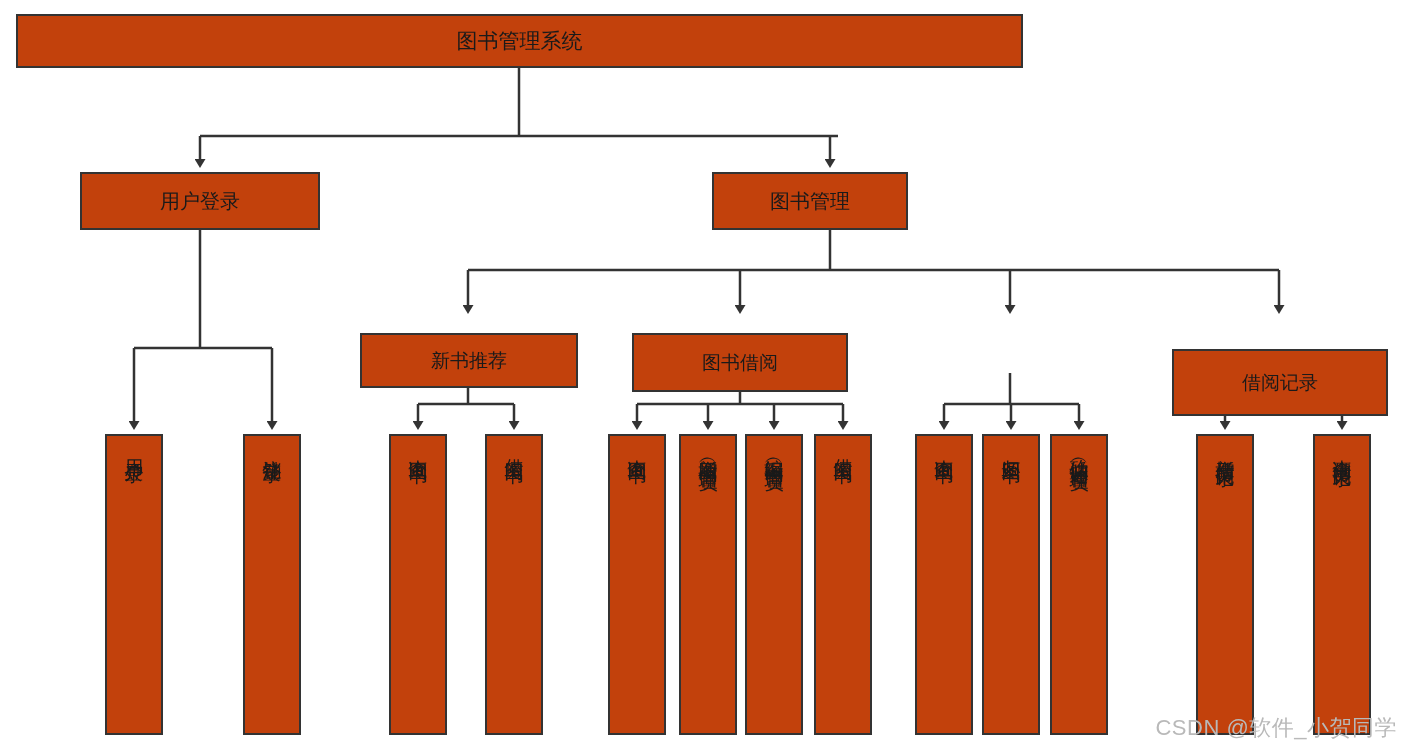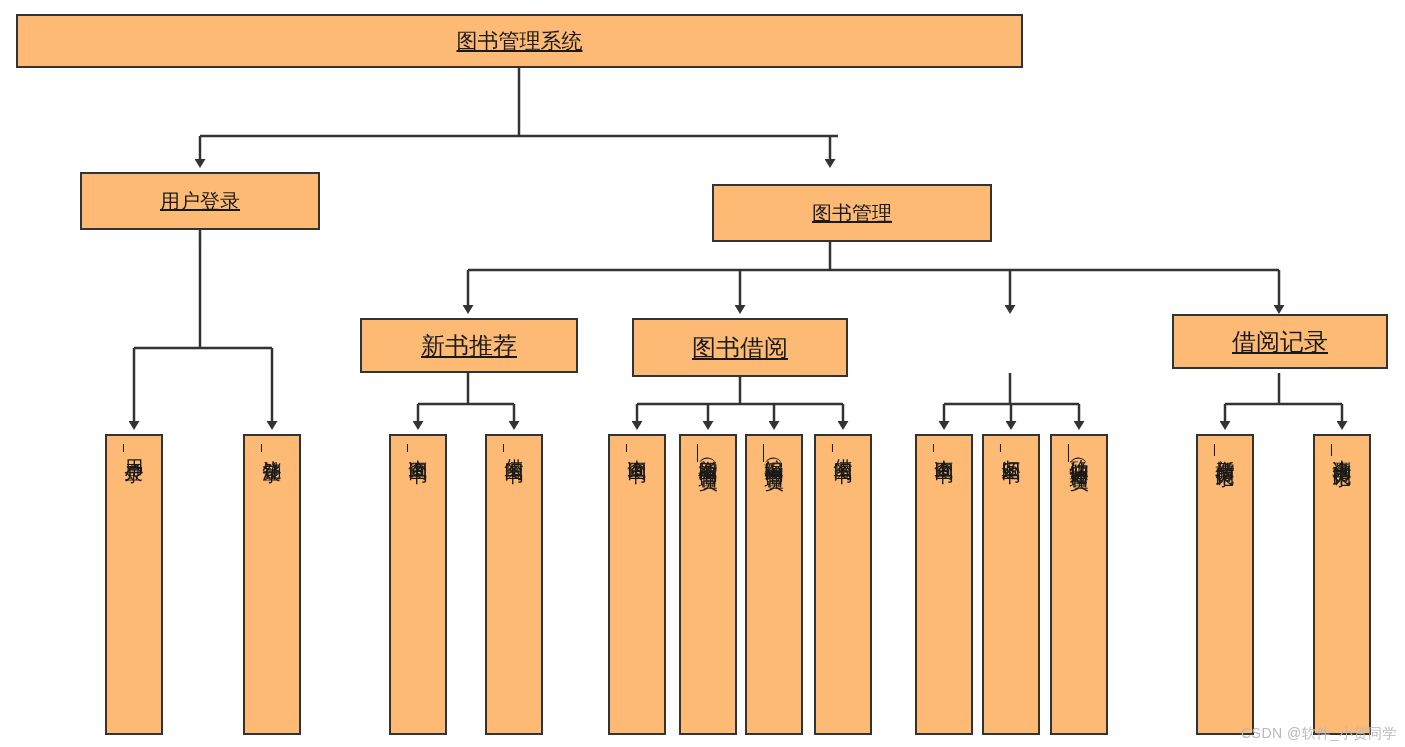--- a/index.html
+++ b/index.html
@@ -23,55 +23,55 @@
     left: 0;
     top: 0;
     width: 1405px;
     height: 747px;
     pointer-events: none;
   }
   .node {
     position: absolute;
     box-sizing: border-box;
     border: 2px solid #333333;
-    background: #fdba74;
+    background: #c2410c;
     display: flex;
     align-items: center;
     justify-content: center;
     text-align: center;
     color: #1a1a1a;
-    text-decoration: underline;
   }
   .node.level-root {
     font-size: 21px;
   }
   .node.level-2 {
     font-size: 20px;
   }
   .node.level-3 {
-    font-size: 24px;
+    font-size: 19px;
+    margin-top: 15px;
   }
   .node.leaf {
     font-size: 19px;
     padding: 8px 0;
     align-items: flex-start;
     justify-content: center;
   }
   .leaf-label {
     writing-mode: vertical-rl;
     text-orientation: upright;
     letter-spacing: 2px;
     line-height: 1.05;
     white-space: nowrap;
   }
   .watermark {
     position: absolute;
     right: 8px;
     bottom: 4px;
-    font-size: 14px;
+    font-size: 22px;
     color: #b9b9b9;
     white-space: nowrap;
     letter-spacing: 0.5px;
   }
 </style>
 </head>
 <body>
 
 <div id="canvas">
 
@@ -125,31 +125,31 @@
     </g>
   </svg>
 
   <div class="node level-root" style="left:16px; top:14px; width:1007px; height:54px;">
     <span>图书管理系统</span>
   </div>
 
   <div class="node level-2" style="left:80px; top:172px; width:240px; height:58px;">
     <span>用户登录</span>
   </div>
-  <div class="node level-2" style="left:712px; top:184px; width:280px; height:58px;">
+  <div class="node level-2" style="left:712px; top:172px; width:196px; height:58px;">
     <span>图书管理</span>
   </div>
 
   <div class="node level-3" style="left:360px; top:318px; width:218px; height:55px;">
     <span>新书推荐</span>
   </div>
   <div class="node level-3" style="left:632px; top:318px; width:216px; height:59px;">
     <span>图书借阅</span>
   </div>
-  <div class="node level-3" style="left:1172px; top:314px; width:216px; height:55px;">
+  <div class="node level-3" style="left:1172px; top:334px; width:216px; height:67px;">
     <span>借阅记录</span>
   </div>
 
   <div class="node leaf" style="left:105px; top:434px; width:58px; height:301px;">
     <span class="leaf-label">用户登录</span>
   </div>
   <div class="node leaf" style="left:243px; top:434px; width:58px; height:301px;">
     <span class="leaf-label">注销登录</span>
   </div>
 

